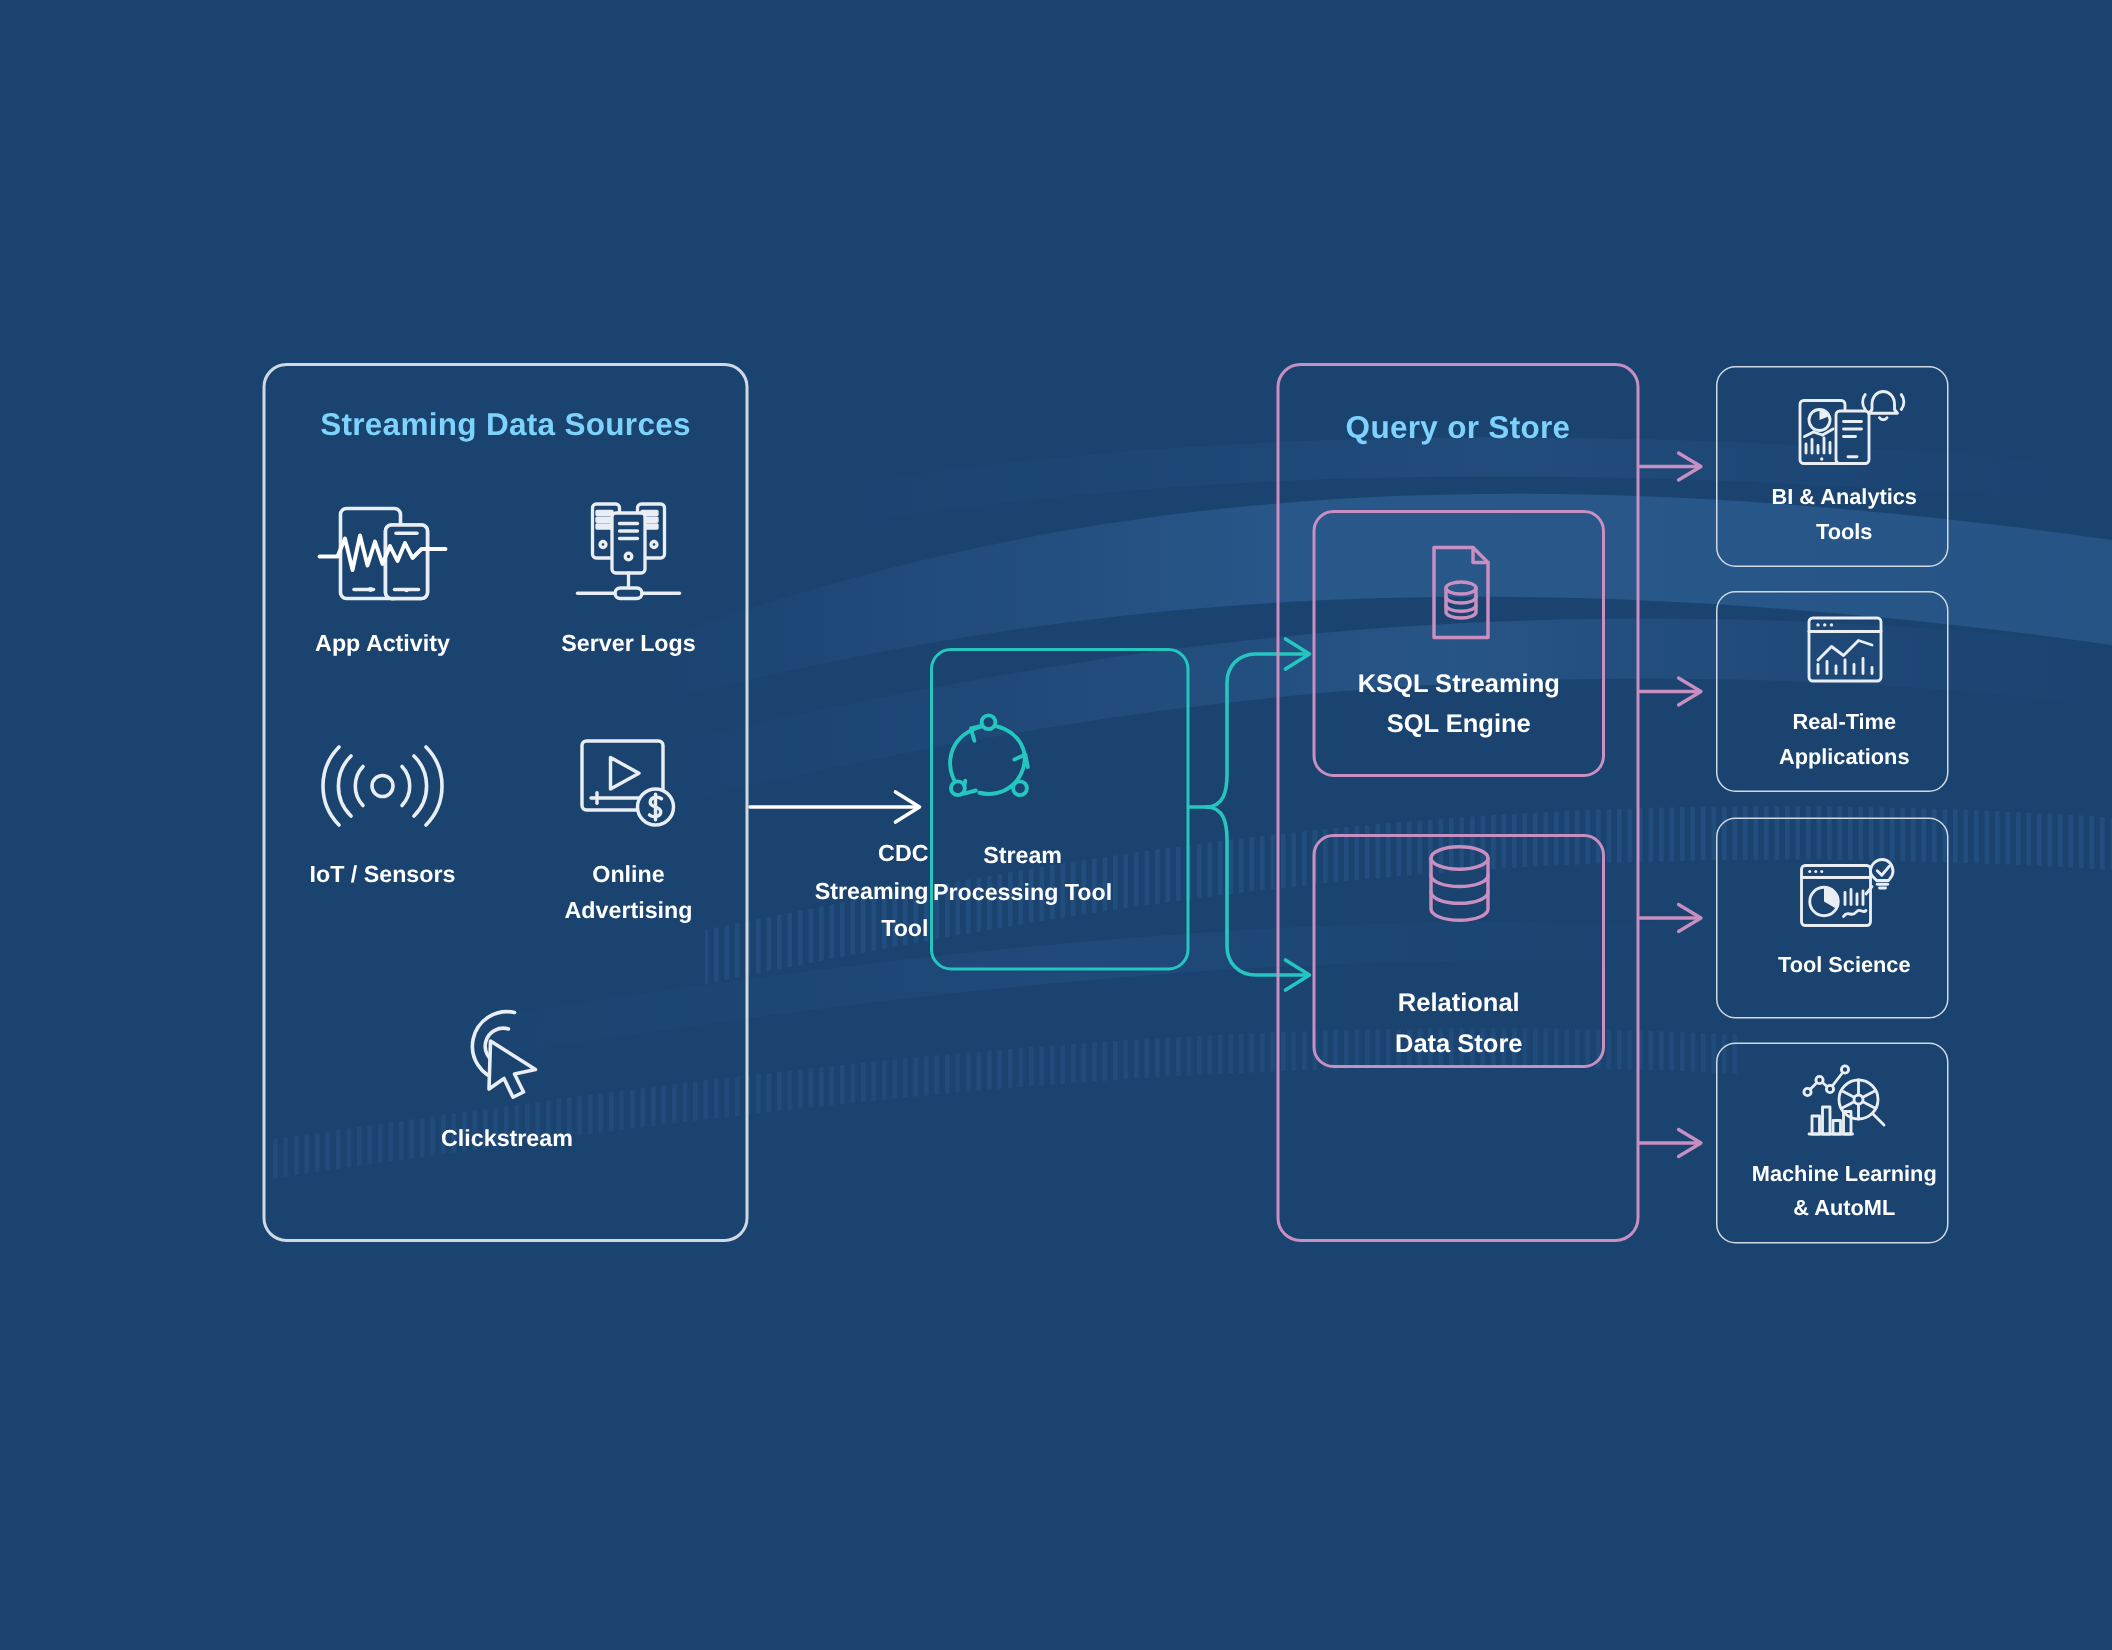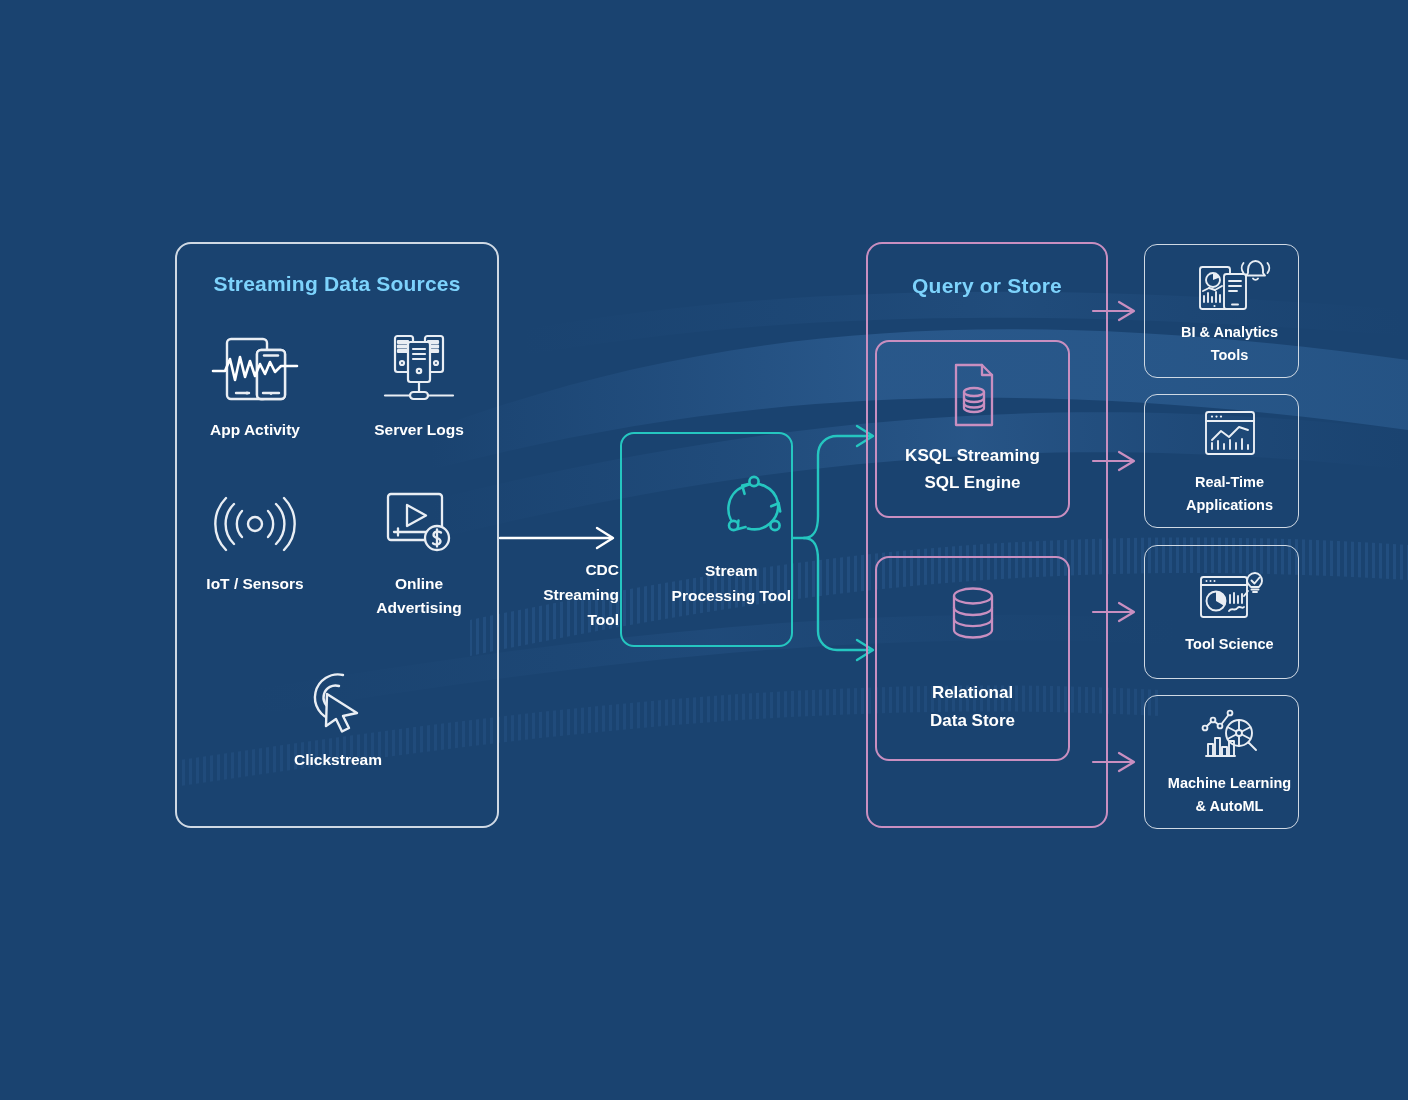--- a/index.html
+++ b/index.html
@@ -23,21 +23,21 @@
     width: 1408px; height: 1100px;
     pointer-events: none;
   }
   
   .panel {
     position: absolute;
     border: 2px solid #cfd9e4;
     border-radius: 16px;
     box-sizing: border-box;
   }
-  .panel.pink { border-color: #c98fc0; margin-left: 15px; }
+  .panel.pink { border-color: #c98fc0; }
   .panel-title {
     position: absolute;
     left: 0; right: 0;
     text-align: center;
     font-size: 21px;
     font-weight: bold;
     letter-spacing: .2px;
     color: #7dd3fc;
   }
   
@@ -60,21 +60,21 @@
     color: #ffffff;
   }
   
   .node {
     position: absolute;
     border: 2px solid #25c6c0;
     border-radius: 14px;
     box-sizing: border-box;
     display: flex;
     flex-direction: column;
-    align-items: flex-end;
+    align-items: flex-start;
     justify-content: center;
   }
   .node .ico { display:flex; align-items:center; justify-content:center; }
   .node .lbl {
     margin-top: 14px;
     font-size: 15.5px;
     font-weight: bold;
     line-height: 1.6;
     text-align: center;
   }
@@ -331,21 +331,21 @@
           <ellipse cx="28" cy="30" rx="10" ry="4"></ellipse>
           <path d="M18,30 L18,46 C18,48.2 22.5,50 28,50 C33.5,50 38,48.2 38,46 L38,30"></path>
           <path d="M18,36 C18,38.2 22.5,40 28,40 C33.5,40 38,38.2 38,36"></path>
           <path d="M18,41.5 C18,43.7 22.5,45.5 28,45.5 C33.5,45.5 38,43.7 38,41.5"></path>
         </g>
       </svg>
     </div>
     <div class="lbl">KSQL Streaming<br>SQL Engine</div>
   </div>
 
-  <div class="store" style="left:875px; top:556px; width:195px; height:205px;gap:20px;">
+  <div class="store" style="left:875px; top:556px; width:195px; height:156px;gap:20px;">
     <div class="ico">
       <svg width="62" height="62" viewBox="0 0 62 62">
         <g fill="none" stroke="#c98fc0" stroke-width="2.3" stroke-linecap="round" stroke-linejoin="round">
           <ellipse cx="31" cy="13" rx="19" ry="7.5"></ellipse>
           <path d="M12,13 L12,47 C12,51.2 20.5,54.5 31,54.5 C41.5,54.5 50,51.2 50,47 L50,13"></path>
           <path d="M12,24.5 C12,28.7 20.5,32 31,32 C41.5,32 50,28.7 50,24.5"></path>
           <path d="M12,35.7 C12,39.9 20.5,43.2 31,43.2 C41.5,43.2 50,39.9 50,35.7"></path>
         </g>
       </svg>
     </div>

